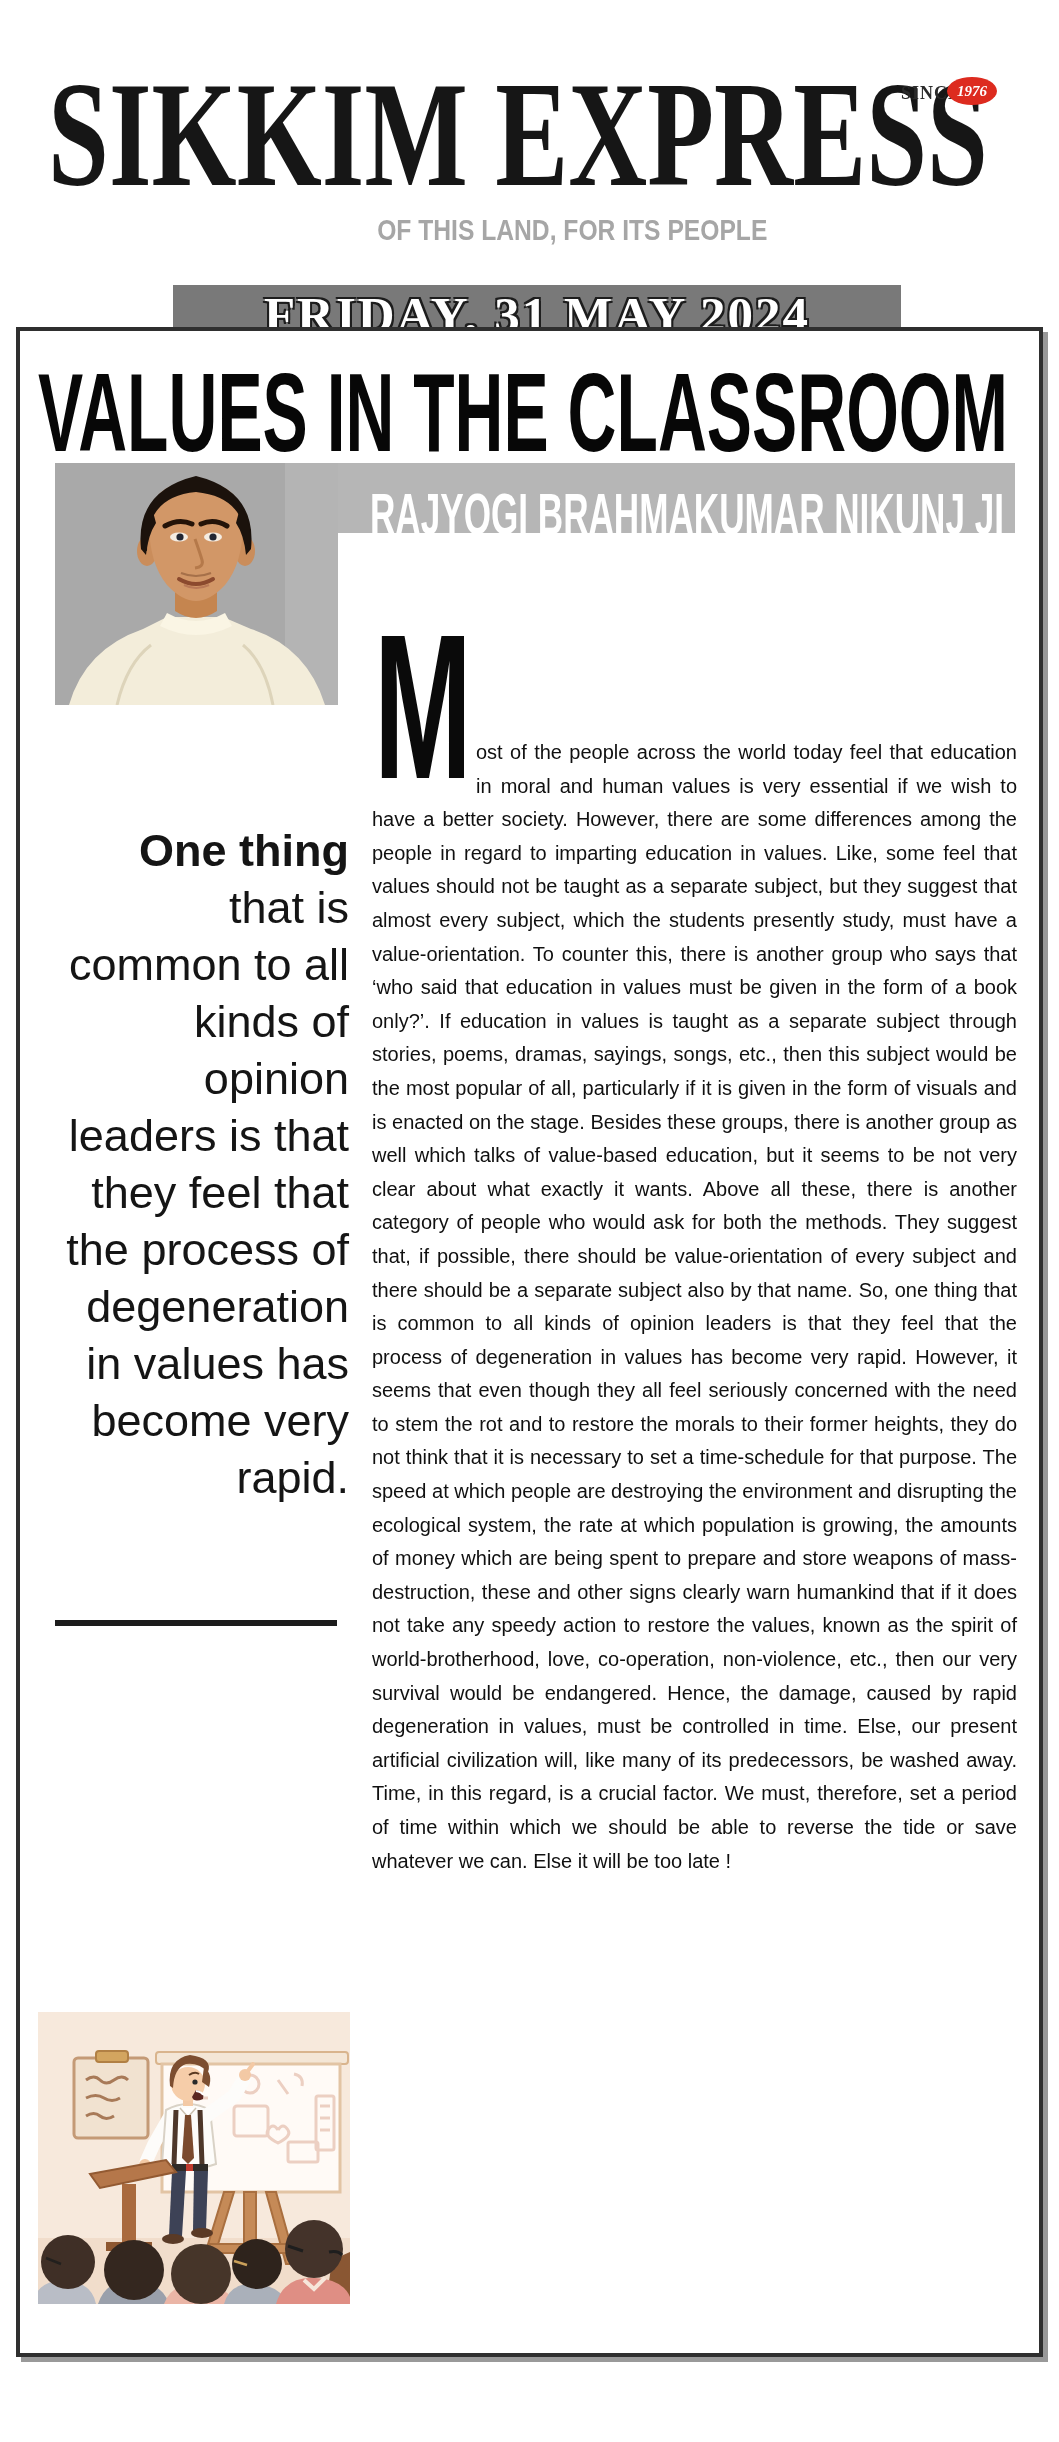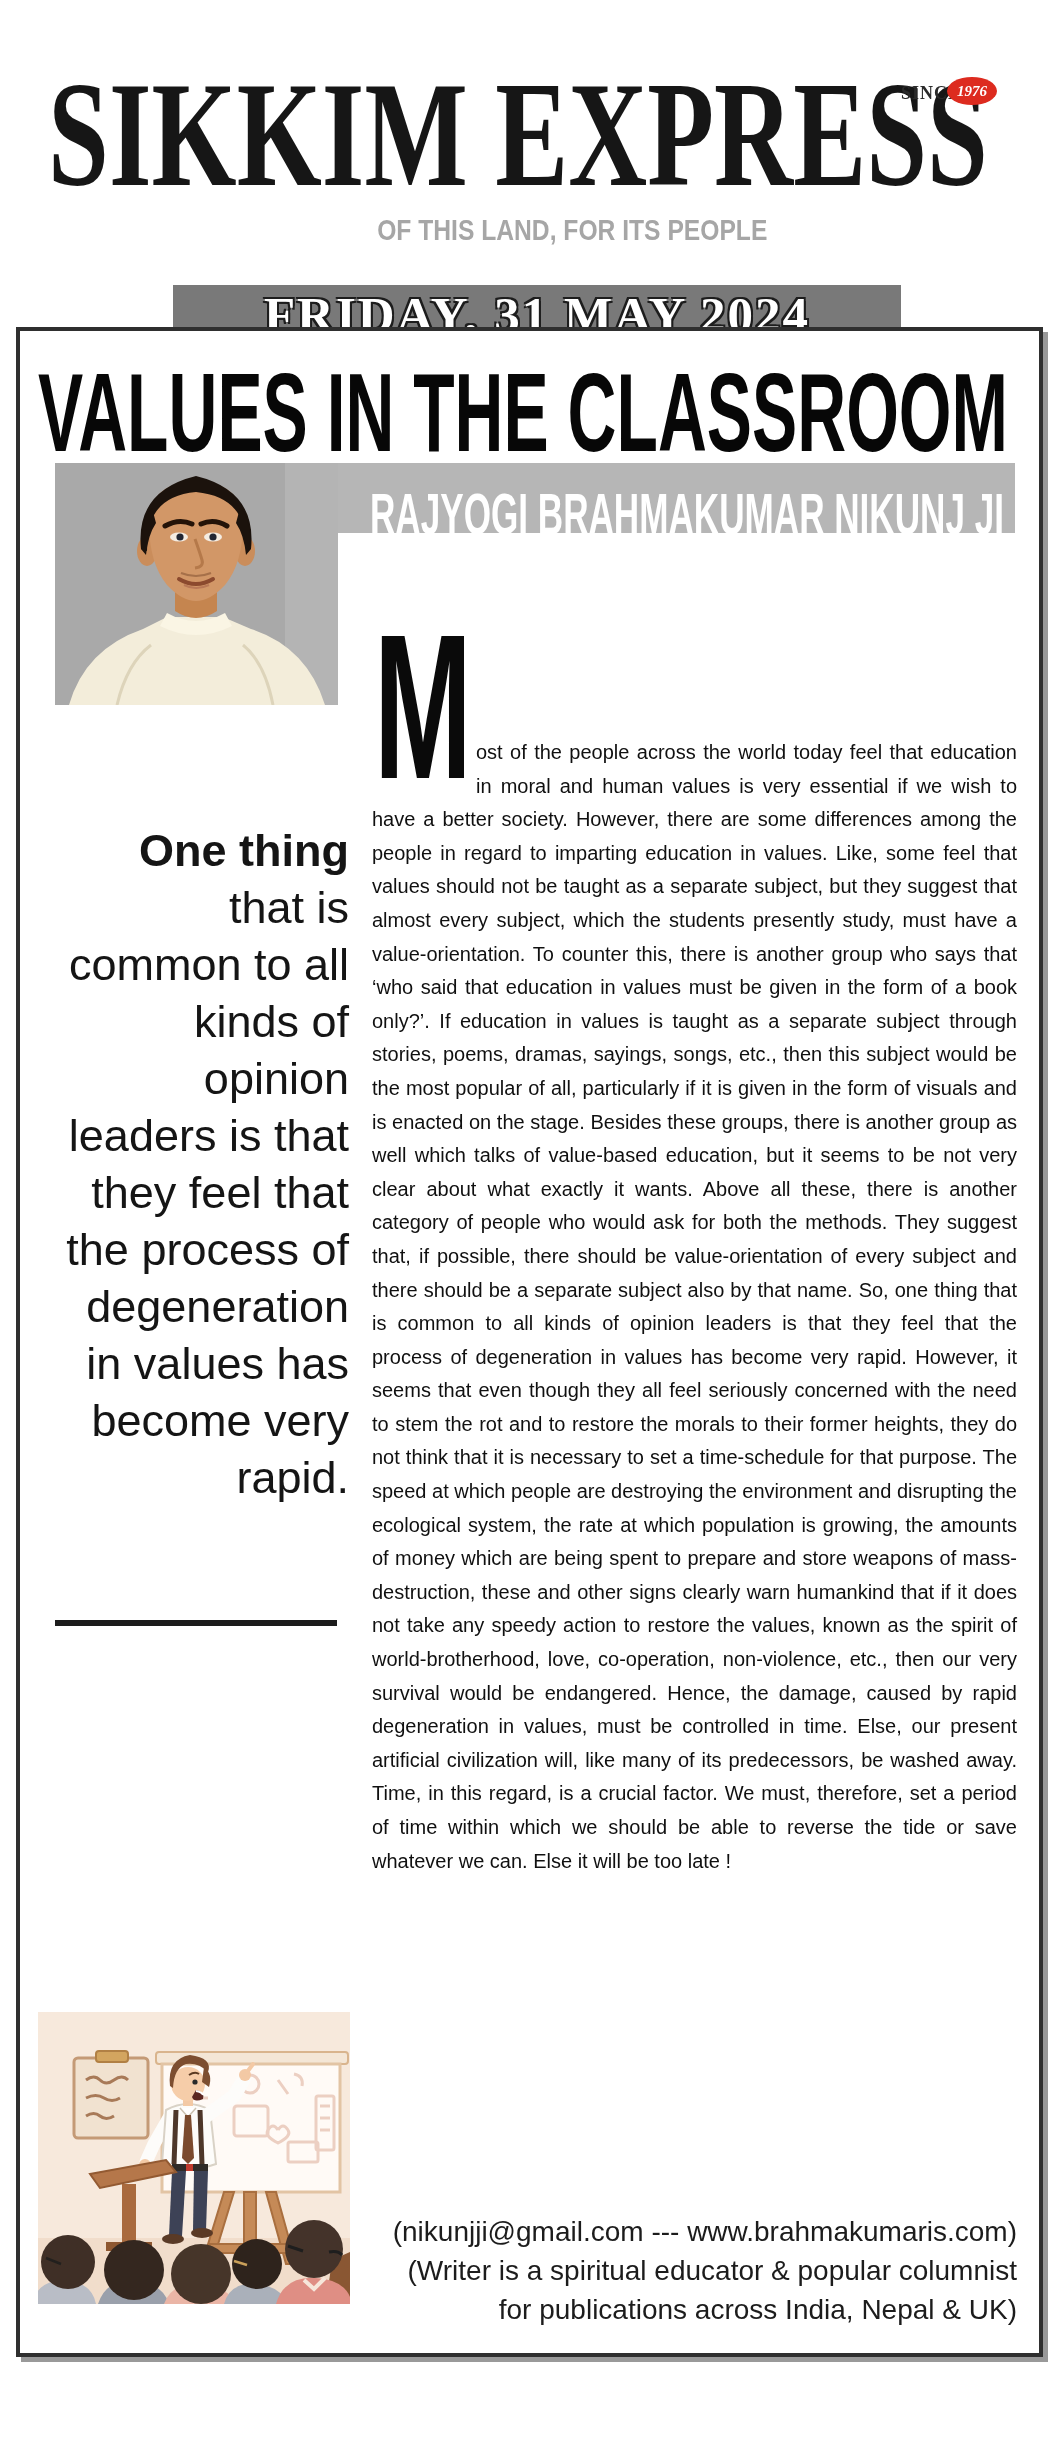--- a/index.html
+++ b/index.html
@@ -104,25 +104,20 @@
     <path d="M124,116 q17,10 34,0" stroke="#8c4a2e" stroke-width="4" stroke-linecap="round" fill="none"></path>
     <path d="M129,122 q12,6 25,0" stroke="#b97856" stroke-width="2" fill="none"></path>
   </svg>
 
   <div id="pull-quote"><span class="lead">One thing</span> <span>that is common to all kinds of opinion leaders is that they feel that the process of degeneration in values has become very rapid.</span></div>
   <div id="quote-rule"></div>
 
   <div id="drop-cap">M</div>
   <div id="body-text"><span id="dropcap-spacer"></span><span>ost of the people across the world today feel that education in moral and human values is very essential if we wish to have a better society. However, there are some differences among the people in regard to imparting education in values. Like, some feel that values should not be taught as a separate subject, but they suggest that almost every subject, which the students presently study, must have a value-orientation. To counter this, there is another group who says that ‘who said that education in values must be given in the form of a book only?’. If education in values is taught as a separate subject through stories, poems, dramas, sayings, songs, etc., then this subject would be the most popular of all, particularly if it is given in the form of visuals and is enacted on the stage. Besides these groups, there is another group as well which talks of value-based education, but it seems to be not very clear about what exactly it wants. Above all these, there is another category of people who would ask for both the methods. They suggest that, if possible, there should be value-orientation of every subject and there should be a separate subject also by that name. So, one thing that is common to all kinds of opinion leaders is that they feel that the process of degeneration in values has become very rapid. However, it seems that even though they all feel seriously concerned with the need to stem the rot and to restore the morals to their former heights, they do not think that it is necessary to set a time-schedule for that purpose. The speed at which people are destroying the environment and disrupting the ecological system, the rate at which population is growing, the amounts of money which are being spent to prepare and store weapons of mass-destruction, these and other signs clearly warn humankind that if it does not take any speedy action to restore the values, known as the spirit of world-brotherhood, love, co-operation, non-violence, etc., then our very survival would be endangered. Hence, the damage, caused by rapid degeneration in values, must be controlled in time. Else, our present artificial civilization will, like many of its predecessors, be washed away. Time, in this regard, is a crucial factor. We must, therefore, set a period of time within which we should be able to reverse the tide or save whatever we can. Else it will be too late !</span></div>
 
-  <div id="article-footer">
-    <div>(nikunjji@gmail.com --- www.brahmakumaris.com)</div>
-    <div>(Writer is a spiritual educator &amp; popular columnist</div>
-    <div>for publications across India, Nepal &amp; UK)</div>
-  </div>
 
   <svg id="cartoon" viewBox="0 0 312 292">
     <rect width="312" height="292" fill="#f7e9dc"></rect>
     <rect y="226" width="312" height="66" fill="#f1ddcb"></rect>
 
     <g>
       <rect x="36" y="46" width="74" height="80" rx="4" fill="#f1e2d0" stroke="#c49a76" stroke-width="3"></rect>
       <rect x="58" y="39" width="32" height="11" rx="3" fill="#d3a55f" stroke="#b18044" stroke-width="2"></rect>
       <path d="M48,68 q8,-6 14,0 t14,0 t14,0" stroke="#a87a58" stroke-width="3" fill="none"></path>
       <path d="M48,86 q10,-5 18,0 t16,0" stroke="#a87a58" stroke-width="3" fill="none"></path>

